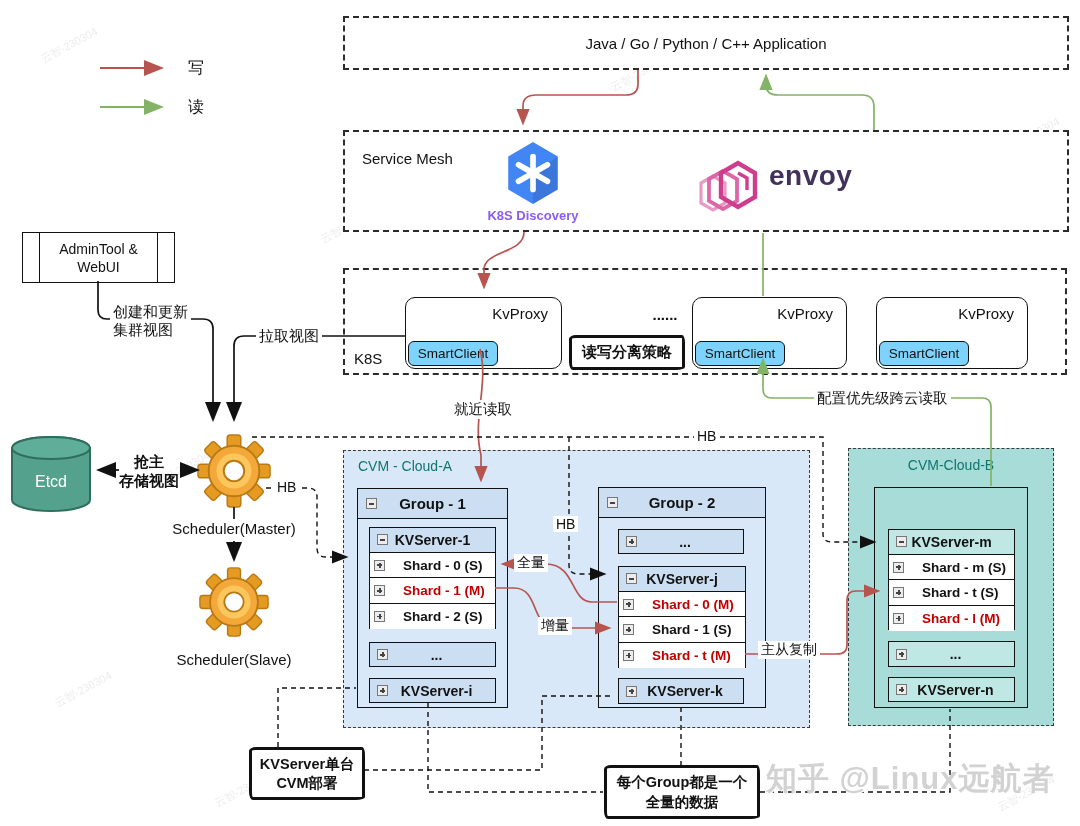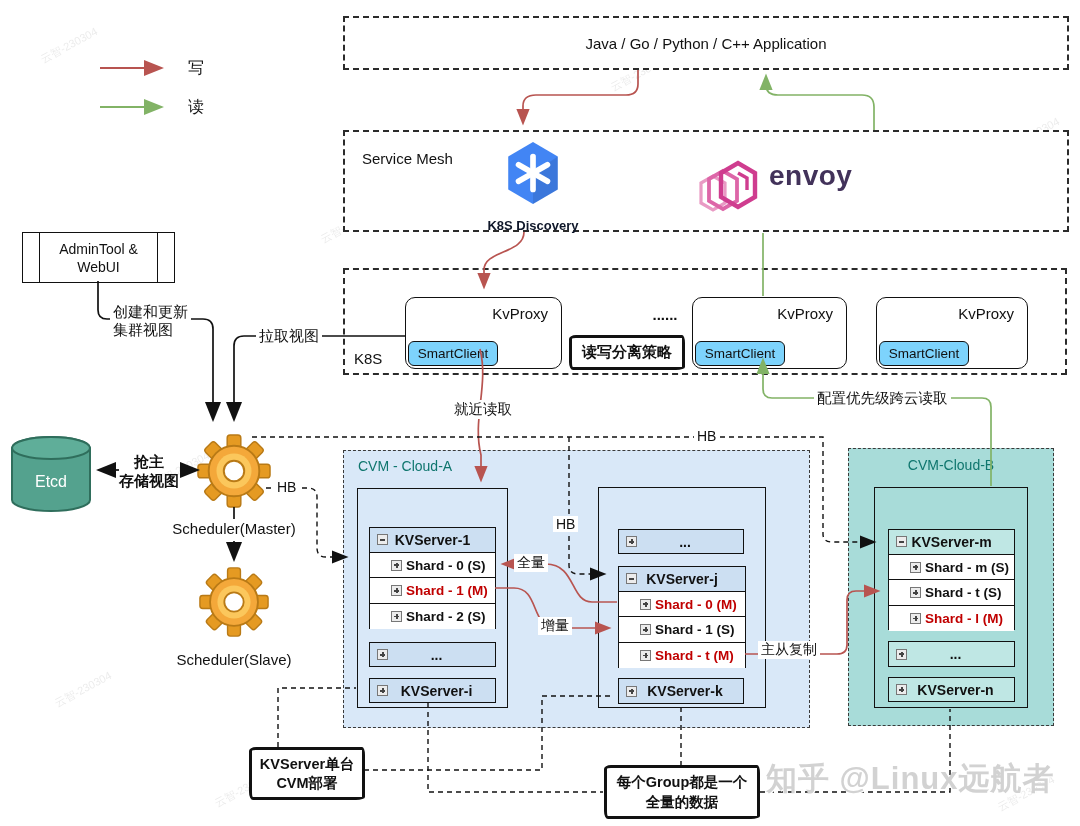--- a/index.html
+++ b/index.html
@@ -14,22 +14,22 @@
   
   .group{position:absolute;border:1.5px solid #111;box-sizing:border-box;z-index:2;}
   .ghead{position:absolute;left:0;right:0;top:0;height:30px;border-bottom:1.5px solid #111;
          display:flex;align-items:center;justify-content:center;font-weight:bold;font-size:15px;box-sizing:border-box;}
   .hb-blue{background:#ccdff2;}
   .hb-teal{background:#bfe7e4;}
   .kvsrv{position:absolute;border:1.3px solid #111;background:#fff;box-sizing:border-box;}
   .khead{height:25px;border-bottom:1.2px solid #111;display:flex;align-items:center;justify-content:center;
          font-weight:bold;font-size:14px;box-sizing:border-box;position:relative;}
   .khead .exp{position:absolute;left:5px;top:6px;}
-  .srow{height:25.3px;border-bottom:1.2px solid #111;display:flex;align-items:center;padding-left:19px;
-        font-weight:bold;font-size:13.5px;background:#fff;box-sizing:border-box;}
+  .srow{height:25.3px;border-bottom:1.2px solid #111;display:flex;align-items:center;padding-left:2px;
+        font-weight:bold;font-size:13.5px;background:#fff;box-sizing:border-box;gap:14px;}
   .srow:last-child{border-bottom:none;}
   .master{color:#c00000;}
   .collapsed{position:absolute;border:1.3px solid #111;display:flex;align-items:center;
              font-weight:bold;font-size:14px;box-sizing:border-box;padding-left:5px;}
   .collapsed .clabel{flex:1;text-align:center;padding-right:14px;}
   
   .exp{display:inline-block;width:11px;height:11px;border:1px solid #777;background:#ececec;
        position:relative;margin:0 4px 0 2px;flex:none;box-sizing:border-box;}
   .exp::before{content:"";position:absolute;left:2px;right:2px;top:3.8px;height:1.8px;background:#444;}
   .exp.plus::after{content:"";position:absolute;top:2px;bottom:2px;left:3.8px;width:1.8px;background:#444;}
@@ -44,21 +44,21 @@
   .sketch{position:absolute;background:#fff;border:3px solid #111;z-index:5;display:flex;flex-direction:column;
           align-items:center;justify-content:center;font-weight:bold;text-align:center;box-sizing:border-box;
           border-radius:7px 3px 9px 4px / 4px 8px 3px 8px;}
   .adminbox{position:absolute;border:1.6px solid #111;background:#fff;box-sizing:border-box;
             display:flex;flex-direction:column;align-items:center;justify-content:center;font-size:14px;line-height:18px;}
   .adminbar{position:absolute;top:0;bottom:0;width:0;border-left:1.6px solid #111;}
   .overlay{position:absolute;left:0;top:0;z-index:4;pointer-events:none;}
   .brand{position:absolute;left:766px;top:758px;font-size:31px;font-weight:bold;color:#d2d2d2;
          letter-spacing:1px;text-shadow:1px 1px 0 #ffffff;z-index:9;}
   .stamp{position:absolute;font-size:11px;color:rgba(60,60,60,0.10);transform:rotate(-28deg);z-index:0;white-space:nowrap;}
-  .caption{position:absolute;font-size:13px;font-weight:bold;color:#0f172a;text-align:center;margin-top:10px;}
+  .caption{position:absolute;font-size:13px;font-weight:bold;color:#8b5cf6;text-align:center;}
   .envoytext{position:absolute;font-size:28px;font-weight:600;color:#42325a;letter-spacing:.5px;}
 </style>
 </head>
 <body>
 
 <div class="canvas">
 
   <span class="stamp" style="left:38px;top:38px">云智-230304</span>
   <span class="stamp" style="left:608px;top:66px">云智-230304</span>
   <span class="stamp" style="left:1000px;top:128px">云智-230304</span>
@@ -178,20 +178,24 @@
 
   <div class="cloud cloud-a" style="left:343px;top:450px;width:467px;height:278px">
     <span class="cloudlbl" style="left:14px;top:7px">CVM - Cloud-A</span>
   </div>
 
   <div class="cloud cloud-b" style="left:848px;top:448px;width:206px;height:278px">
     <span class="cloudlbl" style="left:0;right:0;top:8px;text-align:center">CVM-Cloud-B</span>
   </div>
 
   <div class="group" style="left:357px;top:488px;width:151px;height:220px">
+    <div class="ghead hb-blue">
+      <span class="exp" style="position:absolute;left:6px;top:9px"></span>
+      <span>Group - 1</span>
+    </div>
     <div class="kvsrv" style="left:11px;top:38px;width:127px;height:102px">
       <div class="khead hb-blue">
         <span class="exp"></span>
         <span>KVServer-1</span>
       </div>
       <div class="srow">
         <span class="exp plus"></span>
         <span>Shard - 0 (S)</span>
       </div>
       <div class="srow master">
@@ -207,20 +211,24 @@
       <span class="exp plus"></span>
       <span class="clabel">...</span>
     </div>
     <div class="collapsed hb-blue" style="left:11px;top:189px;width:127px;height:25px">
       <span class="exp plus"></span>
       <span class="clabel">KVServer-i</span>
     </div>
   </div>
 
   <div class="group" style="left:598px;top:487px;width:168px;height:221px">
+    <div class="ghead hb-blue">
+      <span class="exp" style="position:absolute;left:6px;top:9px"></span>
+      <span>Group - 2</span>
+    </div>
     <div class="collapsed hb-blue" style="left:19px;top:41px;width:126px;height:25px">
       <span class="exp plus"></span>
       <span class="clabel">...</span>
     </div>
     <div class="kvsrv" style="left:19px;top:78px;width:128px;height:102px">
       <div class="khead hb-blue">
         <span class="exp"></span>
         <span>KVServer-j</span>
       </div>
       <div class="srow master">

